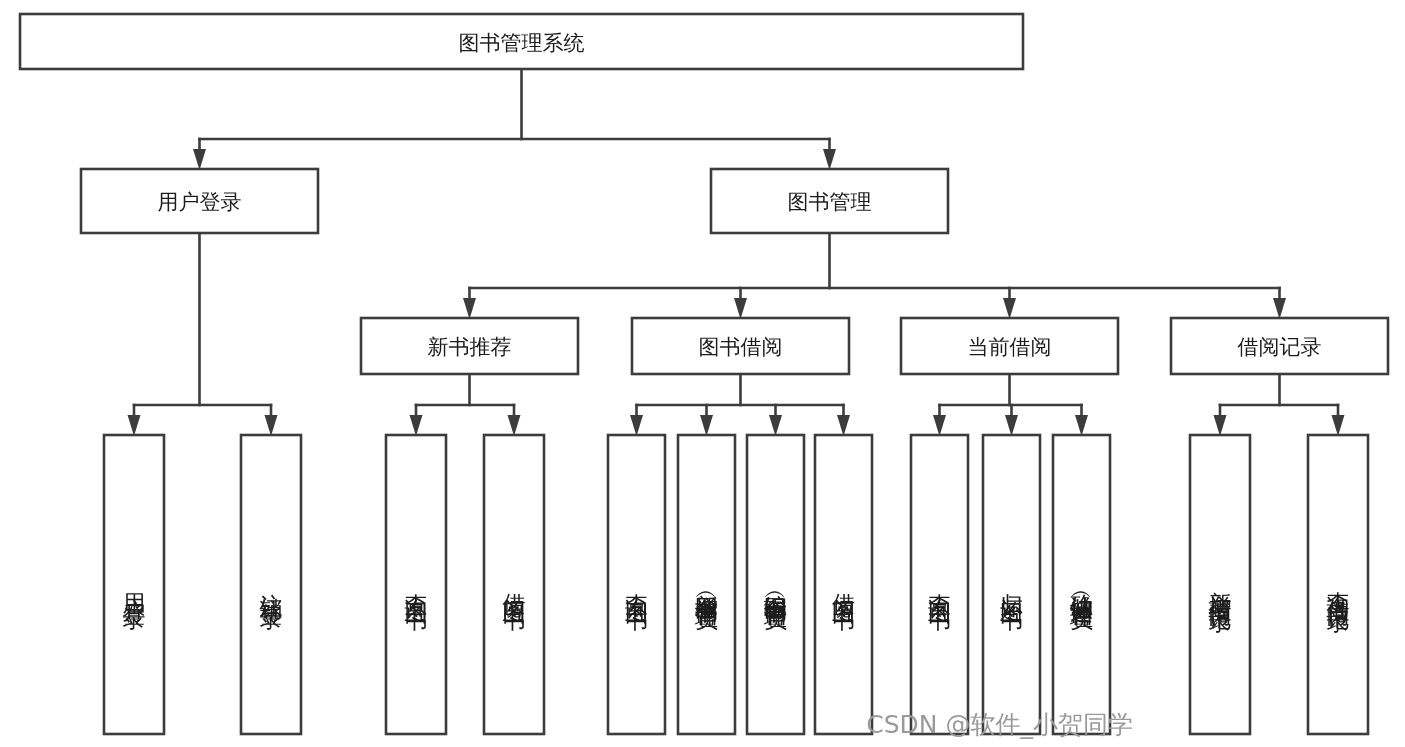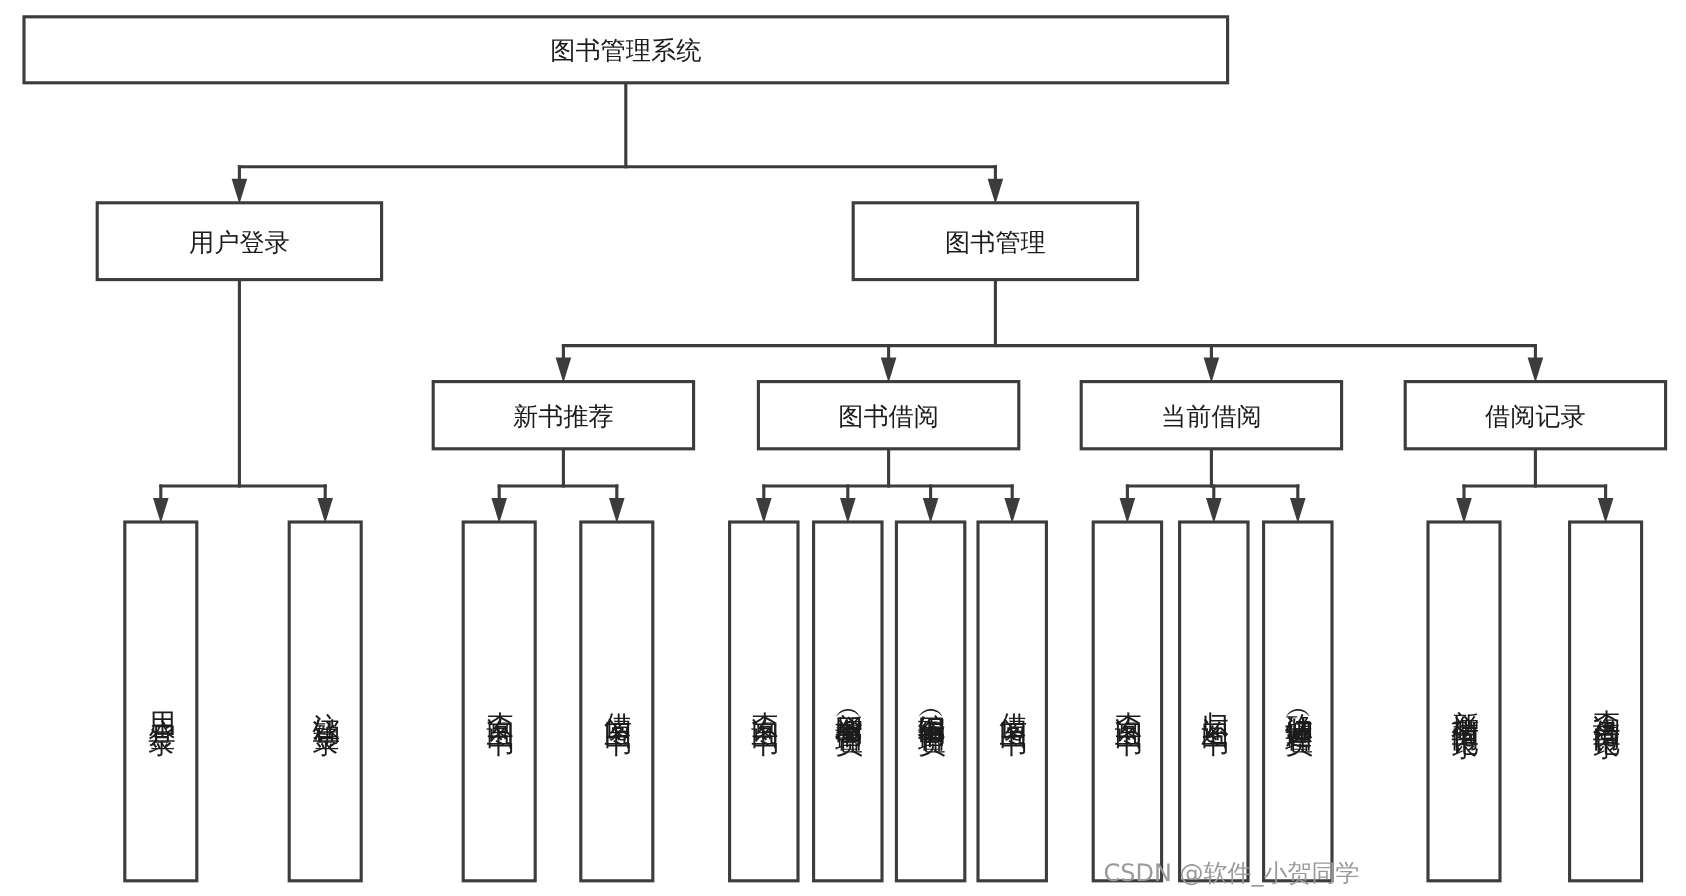--- a/index.html
+++ b/index.html
@@ -61,21 +61,21 @@
     justify-content: center;
     white-space: nowrap;
     box-sizing: border-box;
     pointer-events: none;
   }
   .watermark {
     position: absolute;
     right: 12px;
     bottom: 6px;
     font-family: "DejaVu Sans", "Liberation Sans", sans-serif;
-    font-size: 20px;
+    font-size: 25px;
     color: #9a9a9a;
     white-space: nowrap;
   }
 </style>
 </head>
 <body>
 
 <div id="chart-root">
   <svg class="diagram" viewBox="0 0 1405 747">
     <g id="edges-layer">

